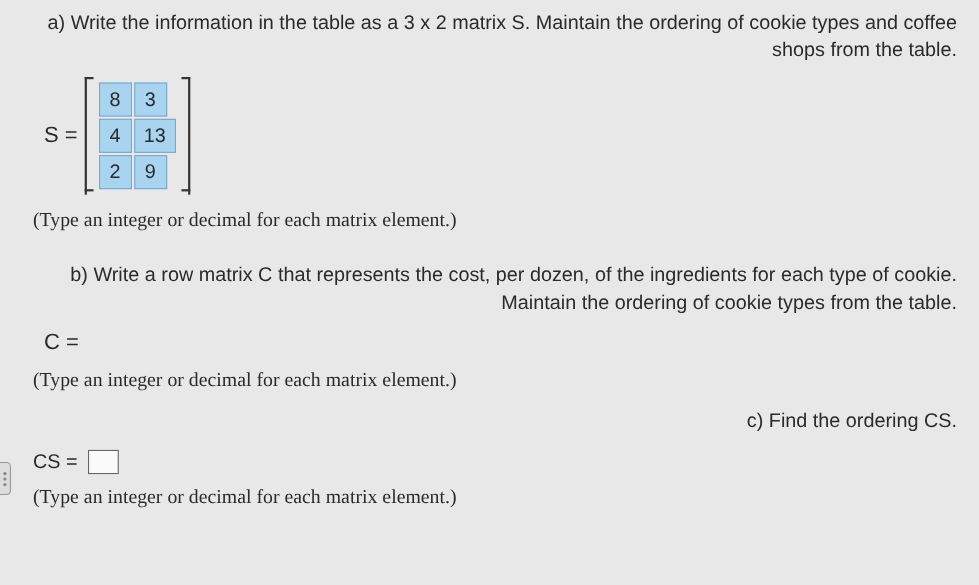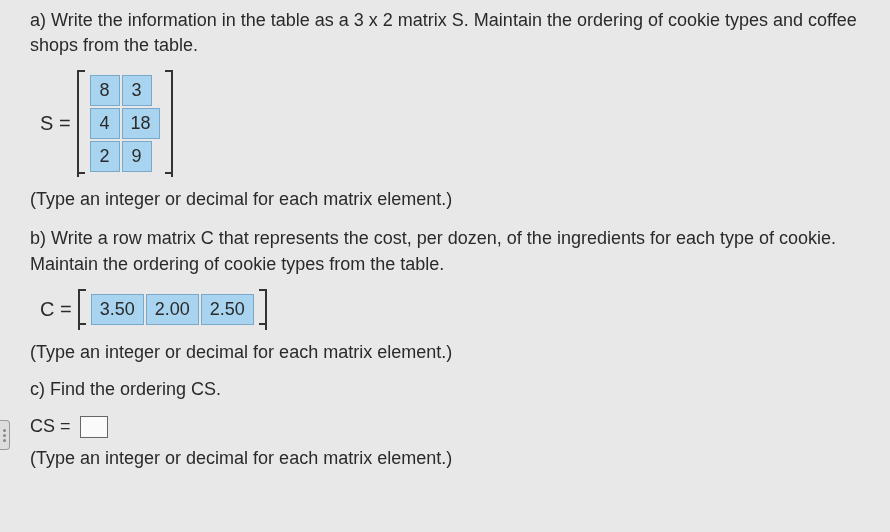--- a/index.html
+++ b/index.html
@@ -13,20 +13,21 @@
       background: #e8e8e8;
       font-family: Arial, sans-serif;
       font-size: 18px;
       color: #2a2a2a;
       padding: 8px 20px 8px 30px;
       position: relative;
     }
     .question-text {
       line-height: 1.4;
       margin-bottom: 10px;
+      text-align: right;
     }
     .matrix-row {
       display: flex;
       align-items: center;
       margin: 12px 0 12px 10px;
     }
     .matrix-label {
       font-size: 20px;
       margin-right: 6px;
     }
@@ -99,23 +100,24 @@
       margin: 1px;
       min-width: 30px;
       text-align: center;
       font-size: 18px;
     }
     .matrix-cell-wide {
       min-width: 44px;
     }
     .hint-text {
       margin: 10px 0 14px 0;
+      font-family: Liberation Serif, serif;
     }
     .section-spacer {
-      margin-top: 16px;
+      margin-top: 27px;
     }
     .answer-box {
       display: inline-block;
       border: 1px solid #666;
       background: #fafafa;
       width: 28px;
       height: 22px;
       vertical-align: middle;
       margin-left: 4px;
     }
@@ -151,48 +153,37 @@
   <span class="matrix-label">S =</span>
   <div class="matrix-bracket">
     <div class="bracket-left"></div>
     <div class="matrix-body">
       <div class="matrix-body-row">
         <span class="matrix-cell">8</span>
         <span class="matrix-cell">3</span>
       </div>
       <div class="matrix-body-row">
         <span class="matrix-cell">4</span>
-        <span class="matrix-cell">18</span>
+        <span class="matrix-cell">13</span>
       </div>
       <div class="matrix-body-row">
         <span class="matrix-cell">2</span>
         <span class="matrix-cell">9</span>
       </div>
     </div>
     <div class="bracket-right"></div>
   </div>
 </div>
 
 <div class="hint-text">(Type an integer or decimal for each matrix element.)</div>
 
 <div class="question-text section-spacer">b) Write a row matrix C that represents the cost, per dozen, of the ingredients for each type of cookie. Maintain the ordering of cookie types from the table.</div>
 
 <div class="matrix-row matrix-1x3">
   <span class="matrix-label">C =</span>
-  <div class="matrix-bracket">
-    <div class="bracket-left"></div>
-    <div class="matrix-body">
-      <div class="matrix-body-row">
-        <span class="matrix-cell matrix-cell-wide">3.50</span>
-        <span class="matrix-cell matrix-cell-wide">2.00</span>
-        <span class="matrix-cell matrix-cell-wide">2.50</span>
-      </div>
-    </div>
-    <div class="bracket-right"></div>
-  </div>
 </div>
 
 <div class="hint-text">(Type an integer or decimal for each matrix element.)</div>
 
 <div class="question-text">c) Find the ordering CS.</div>
 
 <div style="margin: 14px 0 0 0;">
   <span>CS =</span>
   <span class="answer-box"></span>
 </div>

